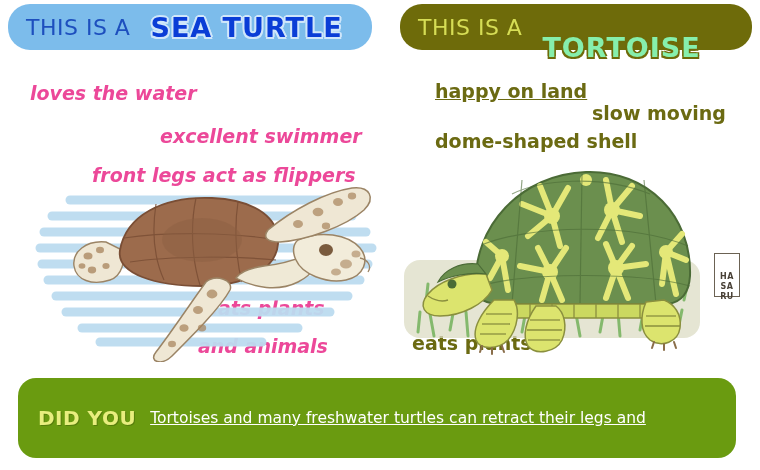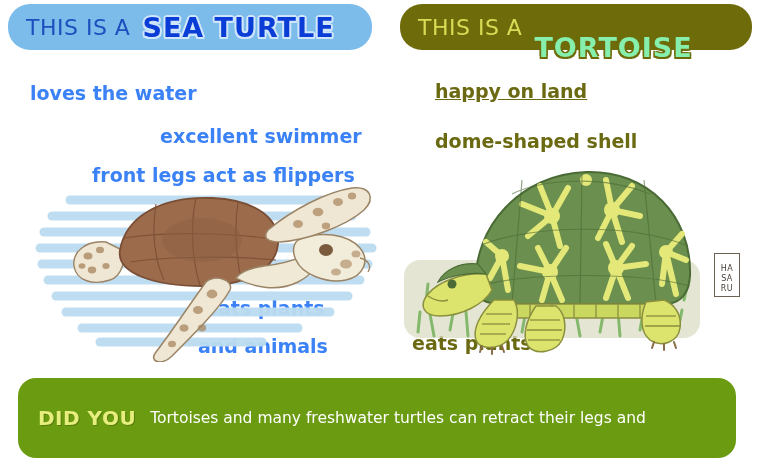--- a/index.html
+++ b/index.html
@@ -21,20 +21,21 @@
     background: #ffffff;
   }
 
   
   .banner {
     position: absolute;
     border-radius: 22px;
     display: flex;
     align-items: center;
     box-sizing: border-box;
+    gap: 8px;
   }
   #banner-sea {
     left: 8px;
     top: 4px;
     width: 364px;
     height: 46px;
     background: #7CBCEB;
     padding-left: 18px;
   }
   #banner-tor {
@@ -77,21 +78,21 @@
   }
 
   
   .label {
     position: absolute;
     white-space: nowrap;
     font-family: "DejaVu Sans", sans-serif;
     font-size: 19px;
     font-weight: 600;
   }
-  .label-sea { color: #3b82f6; }
+  .label-sea { color: #ec4899; font-style: italic; }
   .label-tor { color: #6B6A12; }
 
   #lbl-loves-water      { left: 30px;  top: 82px;  }
   #lbl-excellent-swim   { left: 160px; top: 125px; }
   #lbl-front-legs       { left: 92px;  top: 164px; }
   #lbl-eats-plants-sea  { left: 205px; top: 297px; }
   #lbl-and-animals      { left: 198px; top: 335px; }
 
   #lbl-happy-land       { left: 435px; top: 80px; text-decoration: underline;  }
   #lbl-slow-moving      { left: 592px; top: 102px; }
@@ -109,24 +110,24 @@
     position: absolute;
     left: 714px;
     top: 253px;
     width: 26px;
     height: 44px;
     border: 1.5px solid #6b6253;
     color: #4a4238;
     font-family: "DejaVu Sans", sans-serif;
     font-size: 8px;
     line-height: 10px;
-    font-weight: normal;
+    font-weight: bold;
     text-align: center;
     letter-spacing: 0.5px;
-    padding-top: 10px;
+    padding-top: 18px;
     box-sizing: border-box;
     background: #ffffff;
   }
   #signature span { display: block; }
 
   
   #dyk-banner {
     position: absolute;
     left: 18px;
     top: 378px;
@@ -150,20 +151,21 @@
     margin-right: 14px;
     text-shadow: 1px 1px 0 rgba(70,100,8,0.55);
   }
   #dyk-title span { display: block; }
   #dyk-body {
     font-family: "DejaVu Sans", sans-serif;
     font-size: 15.5px;
     color: #FFFFFF;
     line-height: 21px;
     flex: 1 1 auto;
+    text-decoration: underline;
   }
   #dyk-body span { display: block; white-space: nowrap; }
 </style>
 </head>
 <body>
 
 <div id="page">
 
   <div class="banner" id="banner-sea">
     <span class="banner-pre">THIS IS A</span>
@@ -175,20 +177,21 @@
     <span class="banner-strong">TORTOISE</span>
   </div>
 
   <div class="label label-sea" id="lbl-loves-water">loves the water</div>
   <div class="label label-sea" id="lbl-excellent-swim">excellent swimmer</div>
   <div class="label label-sea" id="lbl-front-legs">front legs act as flippers</div>
   <div class="label label-sea" id="lbl-eats-plants-sea">eats plants</div>
   <div class="label label-sea" id="lbl-and-animals">and animals</div>
 
   <div class="label label-tor" id="lbl-happy-land">happy on land</div>
+  <div class="label label-tor" id="lbl-slow-moving">slow moving</div>
   <div class="label label-tor" id="lbl-dome-shell">dome-shaped shell</div>
   <div class="label label-tor" id="lbl-eats-plants-tor">eats plants</div>
 
   <div class="stage" id="sea-stage">
     <svg width="360" height="180" viewBox="0 0 360 180">
 
       <g stroke="#BCDCF0" stroke-width="9" stroke-linecap="round" fill="none" opacity="0.95">
         <path d="M40 18 H300"></path>
         <path d="M22 34 H322"></path>
         <path d="M14 50 H336"></path>

